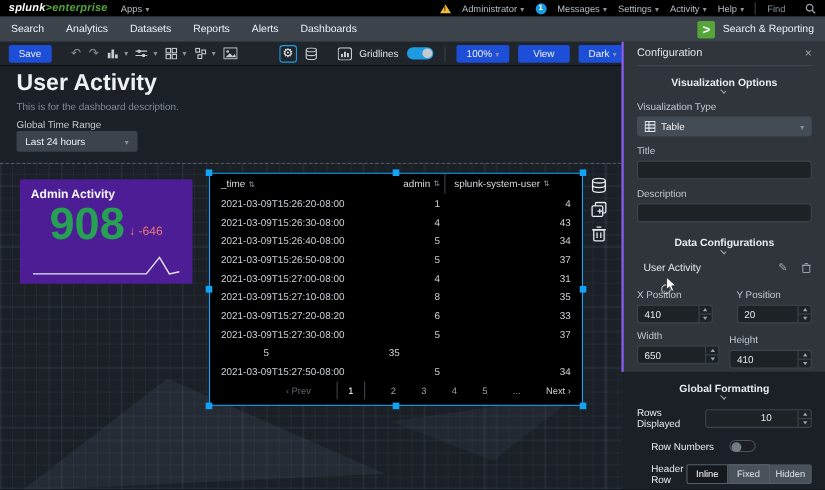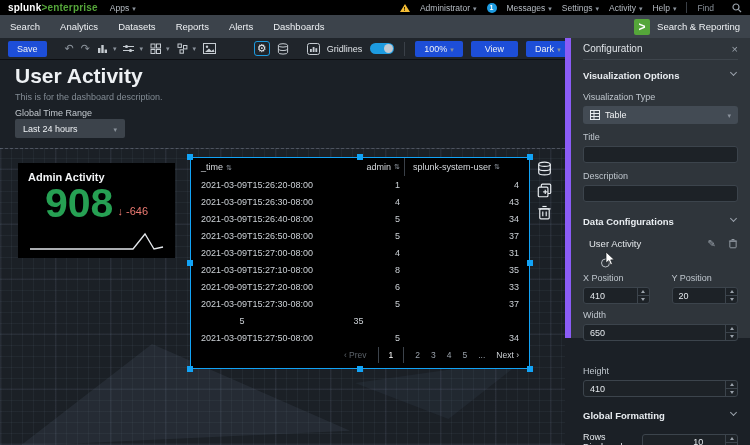--- a/index.html
+++ b/index.html
@@ -3,21 +3,21 @@
 <meta charset="utf-8">
 <style>
   * { margin:0; padding:0; box-sizing:border-box; }
   html,body { width:750px; height:445px; background:#10131a; }
   body { font-family:"Liberation Sans", sans-serif; color:#e5e9ed; font-size:9.5px; overflow:hidden; }
   #app { position:relative; width:750px; height:445px; background:#1b2026; overflow:hidden; }
 
   
   #topbar { position:absolute; top:0; left:0; width:750px; height:15px; background:#000;
             display:flex; align-items:center; padding:0 8px; gap:12px; font-size:8.5px; color:#b6bcc3; }
-  .logo { font-size:10px; letter-spacing:.2px; }
+  .logo { font-size:10px; letter-spacing:.2px;font-style:italic; }
   .logo b { color:#fff; font-weight:bold; }
   .logo span { color:#55a63a; font-weight:bold; }
   .caret::after { content:"▾"; font-family:"DejaVu Sans",sans-serif; font-size:7px; color:#8b939c; margin-left:3px; }
   .tb-right { margin-left:auto; display:flex; align-items:center; gap:10px; }
   .warn-tri { width:0; height:0; border-left:5px solid transparent; border-right:5px solid transparent;
               border-bottom:8px solid #f5bd33; position:relative; display:inline-block; }
   .warn-tri i { position:absolute; left:-1.5px; top:2px; font-style:normal; color:#000; font-size:6px; font-weight:bold; }
   .badge { width:10px; height:10px; border-radius:50%; background:#1d9be0; color:#fff; font-size:7px;
            display:inline-flex; align-items:center; justify-content:center; font-weight:bold; }
   .tb-div { width:1px; height:11px; background:#3a3f46; }
@@ -64,57 +64,57 @@
   .poly2 { position:absolute; left:355px; top:210px; width:170px; height:60px; background:rgba(105,125,150,.09);
            clip-path:polygon(0 40%, 100% 0, 55% 100%); }
   #dash-title { position:absolute; left:15px; top:3px; font-size:21px; font-weight:bold; color:#eef1f4; }
   #dash-desc { position:absolute; left:15px; top:31px; font-size:9px; color:#828b94; }
   #gtr-label { position:absolute; left:15px; top:47px; font-size:9px; color:#c3c9cf; }
   #time-dd { position:absolute; left:15px; top:58px; width:110px; height:19px; background:#3c434b; border-radius:2px;
              display:flex; align-items:center; padding:0 8px; font-size:9px; color:#eef1f4; }
   #time-dd .caret { margin-left:auto; }
 
   
-  #sv-panel { position:absolute; left:18px; top:102px; width:157px; height:95px; background:#000000; padding:8px 10px; }
+  #sv-panel { position:absolute; left:18px; top:102px; width:157px; height:95px; background:#4c1d95; padding:8px 10px; }
   #sv-title { font-size:11px; font-weight:bold; color:#f2f4f6; }
   .sv-row { display:flex; align-items:flex-end; justify-content:center; gap:4px; margin-top:-2px; }
   #sv-value { font-size:41px; font-weight:bold; color:#26a053; line-height:44px; }
   #sv-delta { font-size:11px; color:#ec7a72; padding-bottom:8px; }
   #spark { position:absolute; left:10px; bottom:6px; }
 
   
   #tbl-panel { position:absolute; left:190px; top:96px; width:340px; height:212px; background:#000;
                border:1px solid #12a3f6; }
   .handle { position:absolute; width:6px; height:6px; background:#12a3f6; z-index:5; }
   .thead { display:flex; height:18px; align-items:center; font-size:9px; color:#d6dade; }
   .trow { display:flex; height:17px; align-items:center; font-size:9px; color:#ccd1d6; }
   .tcell, .thcell { overflow:hidden; white-space:nowrap; }
   .c0 { width:46%; padding-left:10px; text-align:left; }
   .c1 { width:17%; text-align:right; padding-right:4px; }
   .c2 { width:37%; text-align:right; padding-right:10px; }
   .thcell.c2 { text-align:left; border-left:1px solid #3a4048; padding-left:8px; height:100%; display:flex; align-items:center; }
   .thcell.c1 { justify-content:flex-end; }
   .sort::after { content:"⇅"; font-family:"DejaVu Sans",sans-serif; font-size:7px; color:#8b939c; margin-left:3px; }
-  #pagination { position:absolute; right:10px; bottom:5px; display:flex; align-items:center; gap:11px;
+  #pagination { position:absolute; right:10px; bottom:5px; display:flex; align-items:center; gap:23px;
                 font-size:8.5px; color:#9aa2ab;margin-left:16px; }
   #pagination .prev { color:#5d646b; }
   #pagination .current { color:#fff; border-left:1px solid #3c434b; border-right:1px solid #3c434b; padding:3px 10px; }
   #pagination .next { color:#d0d4d8; }
 
   
   #panel-actions { position:absolute; left:537px; top:100px; display:flex; flex-direction:column; gap:7px; }
   #panel-actions svg { display:block; }
 
   
   #sidebar { position:absolute; top:38px; left:565px; width:185px; height:300px; background:#2f353b;
-             border-left:6px solid #8b5cf6; padding:0 12px; font-size:9px; }
+             border-left:2px solid #8b5cf6; padding:0 12px; font-size:9px; }
   .sb-header { height:22px; display:flex; align-items:center; justify-content:space-between;
                border-bottom:1px solid #3e454c; color:#dfe3e7; font-size:10px; }
   .close-x { color:#9aa2ab; font-size:11px; }
-  .section { display:flex; align-items:flex-start; justify-content:space-between; margin-top:10px; height:14px; }
+  .section { display:flex; align-items:center; justify-content:space-between; margin-top:10px; height:14px;flex-direction:column; }
   .section span { font-weight:bold; font-size:9.5px; color:#e8ecf0; }
   .chev { width:5px; height:5px; border-right:1.4px solid #9aa2ab; border-bottom:1.4px solid #9aa2ab;
           transform:rotate(45deg); margin-right:2px; }
   .f-label { color:#bfc6cd; margin:8px 0 4px; }
   .select { height:18px; background:#434b54; border-radius:3px; display:flex; align-items:center; gap:5px;
             padding:0 7px; color:#f0f2f4; }
   .select .caret { margin-left:auto; }
   .t-input { height:17px; background:#1d2227; border:1px solid #3c444c; border-radius:3px; }
   .ds-row { display:flex; align-items:center; margin:8px 0 2px 6px; color:#e2e6ea; font-size:9.5px; }
   .ds-icons { margin-left:auto; display:flex; gap:12px; color:#9aa2ab; font-family:"DejaVu Sans",sans-serif; font-size:10px; }
@@ -320,21 +320,21 @@
             <span class="tcell c0">2021-03-09T15:27:00-08:00</span>
             <span class="tcell c1">4</span>
             <span class="tcell c2">31</span>
           </div>
           <div class="trow">
             <span class="tcell c0">2021-03-09T15:27:10-08:00</span>
             <span class="tcell c1">8</span>
             <span class="tcell c2">35</span>
           </div>
           <div class="trow">
-            <span class="tcell c0">2021-09-09T15:27:20-08:00</span>
+            <span class="tcell c0">2021-03-09T15:27:20-08:20</span>
             <span class="tcell c1">6</span>
             <span class="tcell c2">33</span>
           </div>
           <div class="trow">
             <span class="tcell c0">2021-03-09T15:27:30-08:00</span>
             <span class="tcell c1">5</span>
             <span class="tcell c2">37</span>
           </div>
           <div class="trow">
             <span class="tcell c1">5</span>
@@ -419,21 +419,21 @@
       <span class="ds-icons">
         <span>✎</span>
         <svg width="10" height="11" viewBox="0 0 14 14">
             <rect x="2.6" y="3.6" width="8.8" height="9.4" rx="1" fill="none" stroke="#9aa2ab" stroke-width="1.3"></rect>
             <line x1="1.3" y1="3.6" x2="12.7" y2="3.6" stroke="#9aa2ab" stroke-width="1.3"></line>
             <line x1="5" y1="1.4" x2="9" y2="1.4" stroke="#9aa2ab" stroke-width="1.3"></line>
           </svg>
       </span>
     </div>
 
-    <div class="two-col" style="margin-top:24px;gap:22px;">
+    <div class="two-col" style="margin-top:14px;gap:22px;">
       <div>
         <div class="f-label" style="margin-top:0;">X Position</div>
         <div class="num-input">
           <span class="num-val">410</span>
           <span class="stepper">
               <i>
                 <span class="arr-up"></span>
               </i>
               <i>
                 <span class="arr-dn"></span>
@@ -449,37 +449,37 @@
               <i>
                 <span class="arr-up"></span>
               </i>
               <i>
                 <span class="arr-dn"></span>
               </i>
             </span>
         </div>
       </div>
     </div>
-    <div class="two-col" style="margin-top:6px;flex-direction:column;">
+    <div class="two-col" style="margin-top:6px;">
       <div>
         <div class="f-label" style="margin-top:0;">Width</div>
         <div class="num-input">
           <span class="num-val">650</span>
           <span class="stepper">
               <i>
                 <span class="arr-up"></span>
               </i>
               <i>
                 <span class="arr-dn"></span>
               </i>
             </span>
         </div>
       </div>
       <div>
-        <div class="f-label" style="margin-top:16px;">Height</div>
+        <div class="f-label" style="margin-top:4px;">Height</div>
         <div class="num-input">
           <span class="num-val">410</span>
           <span class="stepper">
               <i>
                 <span class="arr-up"></span>
               </i>
               <i>
                 <span class="arr-dn"></span>
               </i>
             </span>

